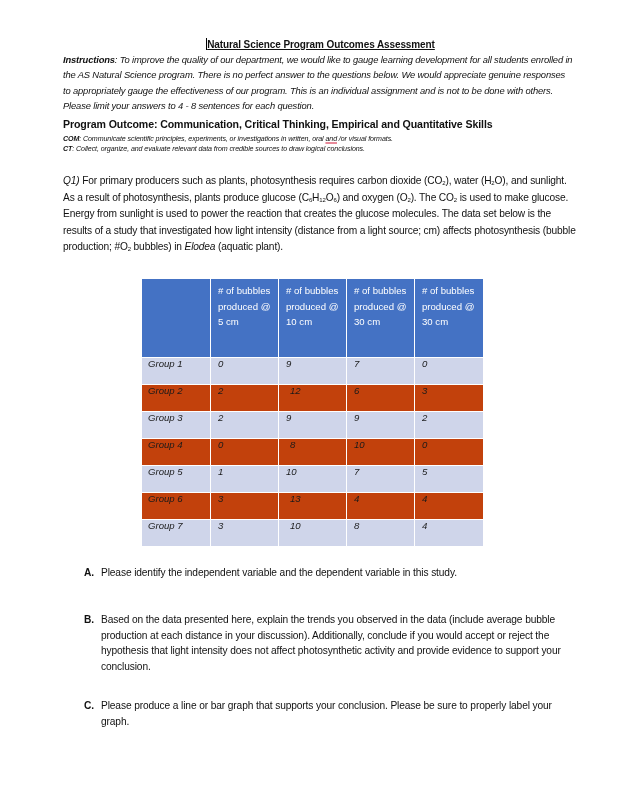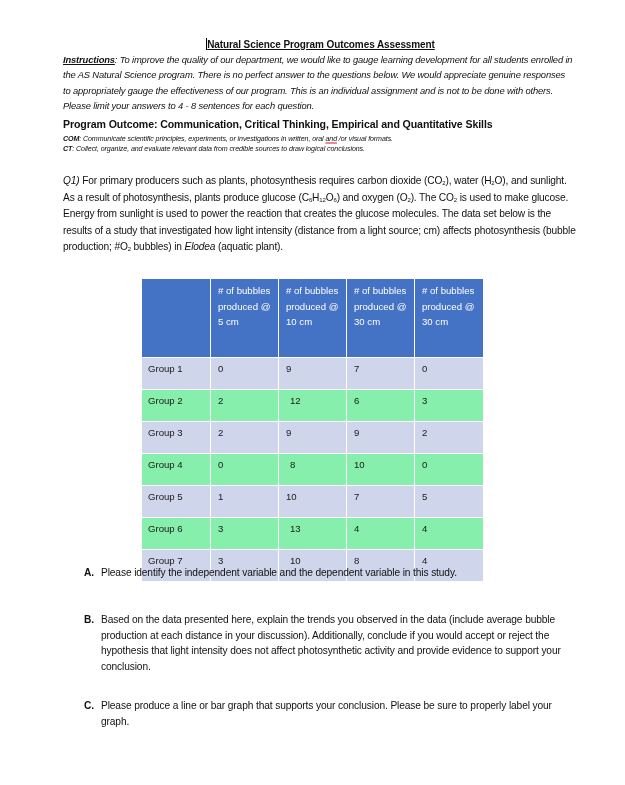--- a/index.html
+++ b/index.html
@@ -45,21 +45,20 @@
       top: 52px;
       left: 55px;
       width: 510px;
       font-size: 9.4px;
       line-height: 15.3px;
       font-style: italic;
       letter-spacing: -0.15px;
     }
     .instructions .lead {
       font-weight: bold;
-      text-decoration: underline;
     }
     .outcome-heading {
       position: absolute;
       top: 118px;
       left: 55px;
       font-size: 10.6px;
       font-weight: bold;
       letter-spacing: -0.1px;
     }
     .outcome-list {
@@ -118,25 +117,25 @@
       background: #4472c4;
       color: #ffffff;
       height: 74px;
       font-weight: normal;
       line-height: 15.6px;
       padding-top: 4px;
       font-size: 9.6px;
     }
     .data-table tbody td {
       height: 26px;
-      padding-top: 5px;
       color: #1a1a1a;
+      font-style: italic;
     }
     .data-table tbody tr.odd td { background: #cfd5ea; }
-    .data-table tbody tr.even td { background: #86efac; }
+    .data-table tbody tr.even td { background: #c2410c; }
     .data-table td.rowlabel { padding-left: 6px; }
     .data-table td.pad { padding-left: 11px; }
 
     .subq {
       position: absolute;
       left: 76px;
       width: 490px;
       font-size: 10.2px;
       line-height: 15.5px;
       letter-spacing: -0.12px;

